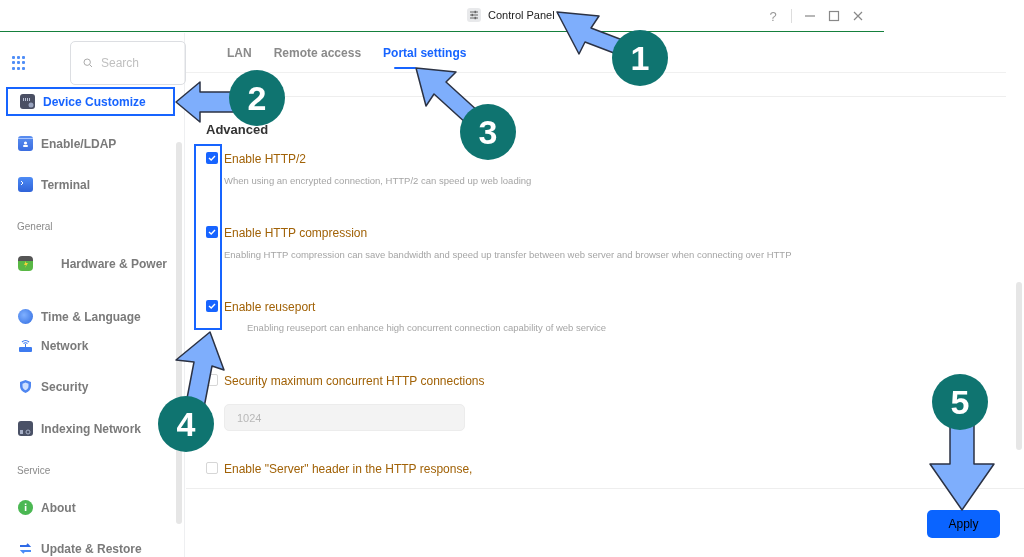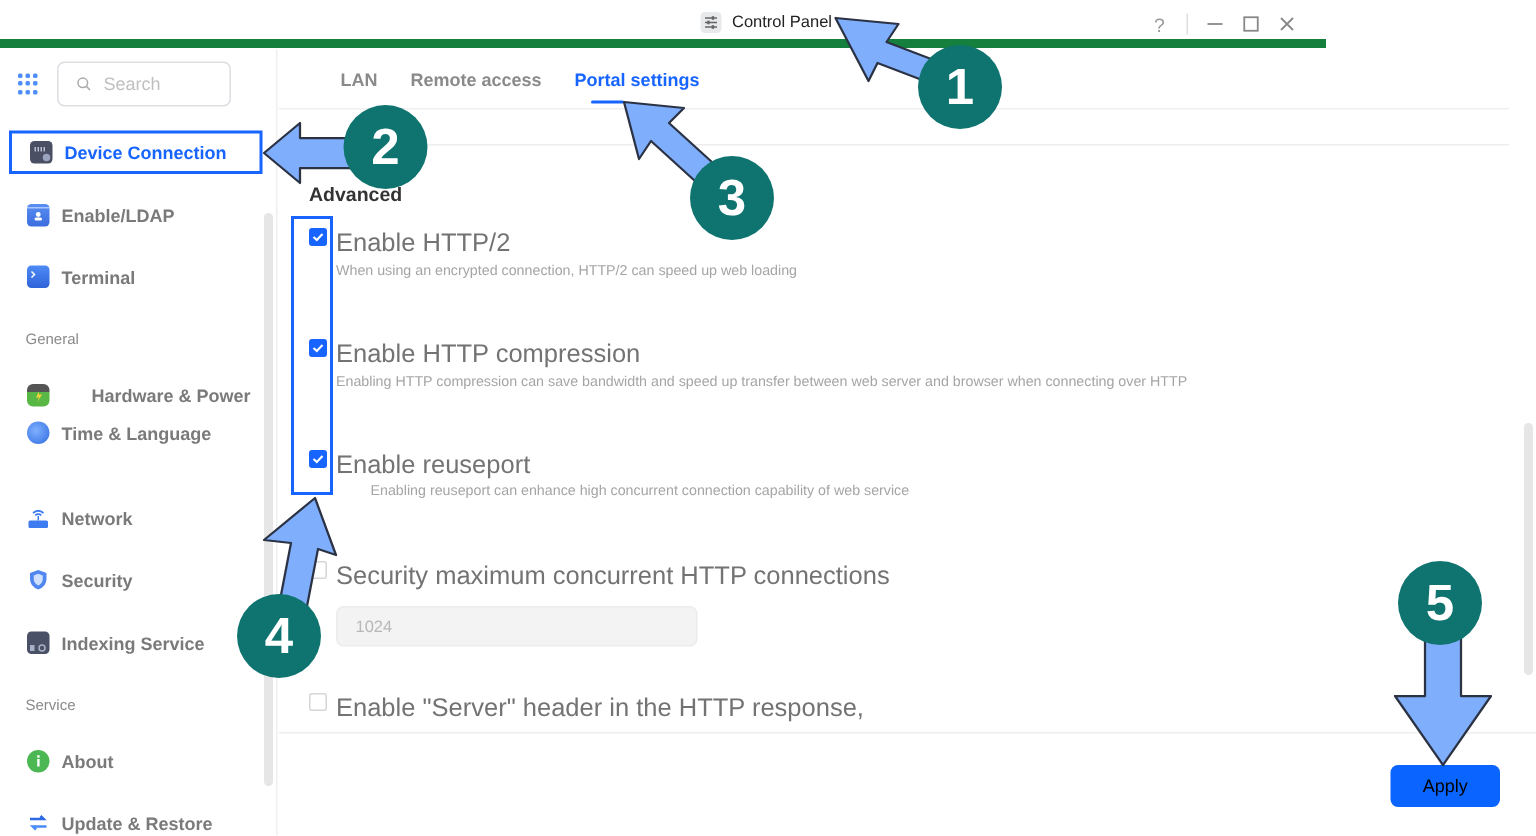--- a/index.html
+++ b/index.html
@@ -1,33 +1,33 @@
 <!DOCTYPE html>
 <html><head>
 <meta charset="utf-8">
 <style>
   * { box-sizing: border-box; margin: 0; padding: 0; }
   html, body { width: 1024px; height: 557px; overflow: hidden; background: #fff; }
   body { font-family: "Liberation Sans", sans-serif; color: #333; position: relative; }
 
   
-  .titlebar { position: absolute; left: 0; top: 0; width: 884px; height: 32px; background: #fff; border-bottom: 6px solid #15803d; }
+  .titlebar { position: absolute; left: 0; top: 0; width: 884px; height: 32px; background: #fff; border-bottom: 1px solid #15803d; }
   .title-wrap { position: absolute; left: 467px; top: 8px; display: flex; align-items: center; gap: 7px; }
   .app-icon { width: 14px; height: 14px; background: #e8e9eb; border-radius: 3px; display: flex; align-items: center; justify-content: center; }
   .app-title { font-size: 11px; color: #222; }
   .win-ctrls { position: absolute; right: 14px; top: 6px; display: flex; align-items: center; gap: 0; }
   .win-ctrl { width: 24px; height: 20px; display: flex; align-items: center; justify-content: center; color: #999; font-size: 13px; cursor: pointer; }
   .win-sep { width: 1px; height: 14px; background: #ddd; margin: 0 6px; }
 
   
   .sidebar { position: absolute; left: 0; top: 33px; width: 185px; height: 524px; background: #fff; border-right: 1px solid #eeeff1; }
   .sb-top { position: absolute; left: 12px; top: 8px; display: flex; align-items: center; gap: 12px; }
   .grid-icon { width: 14px; height: 14px; display: grid; grid-template-columns: repeat(3, 3px); gap: 2px; }
   .grid-icon span { width: 3px; height: 3px; background: #4f8ef7; border-radius: 1px; }
-  .search { width: 116px; height: 30px; border: 1px solid #dcdee2; border-radius: 5px; display: flex; align-items: center; padding-left: 12px; gap: 8px; }
+  .search { width: 116px; height: 44px; border: 1px solid #dcdee2; border-radius: 5px; display: flex; align-items: center; padding-left: 12px; gap: 8px; margin-left: 32px; }
   .search input { border: none; outline: none; font-size: 12px; color: #bbb; width: 70px; font-family: "Liberation Sans", sans-serif; background: transparent; }
   .search input::placeholder { color: #c0c0c0; }
 
   .sb-item { position: absolute; left: 6px; width: 169px; height: 29px; display: flex; align-items: center; padding-left: 12px; gap: 8px; cursor: pointer; }
   .sb-item .label { font-size: 12px; font-weight: bold; color: #7a7a7a; }
   .sb-item.active .label { color: #1764ff; }
   .sb-item.active { border: 2px solid #1764ff; }
   .sb-icon { width: 15px; height: 15px; border-radius: 3px; position: relative; }
   .sb-section { position: absolute; left: 17px; font-size: 10px; color: #8a8a8a; }
 
@@ -39,21 +39,21 @@
   .tab.active { color: #1764ff; }
   .tab-underline { position: absolute; left: 394px; top: 67px; width: 22px; height: 2px; background: #1764ff; border-radius: 1px; }
   .tab-divider { position: absolute; left: 186px; top: 72px; width: 820px; height: 1px; background: #f0f0f0; }
   .top-divider { position: absolute; left: 206px; top: 96px; width: 800px; height: 1px; background: #eeeeee; }
 
   .section-title { position: absolute; left: 206px; top: 122px; font-size: 13px; font-weight: bold; color: #333; }
 
   .cb { position: absolute; width: 12px; height: 12px; border-radius: 2px; cursor: pointer; }
   .cb.checked { background: #1764ff; display: flex; align-items: center; justify-content: center; }
   .cb.unchecked { border: 1px solid #d6d6d6; background: #fff; }
-  .opt-label { position: absolute; left: 224px; font-size: 17px; color: #737373; }
+  .opt-label { position: absolute; left: 224px; font-size: 12px; color: #a16207; }
   .opt-desc { position: absolute; left: 224px; font-size: 9.5px; color: #a5a5a5; }
 
   .num-input { position: absolute; left: 224px; top: 404px; width: 241px; height: 27px; background: #f3f3f3; border: 1px solid #ececec; border-radius: 5px; padding-left: 12px; font-size: 11px; color: #b8b8b8; font-family: "Liberation Sans", sans-serif; outline: none; }
 
   .footer-divider { position: absolute; left: 186px; top: 488px; width: 838px; height: 1px; background: #eeeeee; }
   .apply-btn { position: absolute; left: 927px; top: 510px; width: 73px; height: 28px; background: #0a64ff; color: #000000; border: none; border-radius: 5px; font-size: 12px; font-family: "Liberation Sans", sans-serif; cursor: pointer; }
 
   .main-scroll { position: absolute; left: 1016px; top: 282px; width: 6px; height: 168px; background: #e6e6e6; border-radius: 3px; }
 
   
@@ -133,21 +133,21 @@
     <svg width="15" height="15" viewBox="0 0 15 15">
         <g fill="#b9c0d4">
           <rect x="3" y="4" width="1" height="3"></rect>
           <rect x="5" y="4" width="1" height="3"></rect>
           <rect x="7" y="4" width="1" height="3"></rect>
           <rect x="9" y="4" width="1" height="3"></rect>
         </g>
         <circle cx="11" cy="11" r="2.5" fill="#9aa4bf"></circle>
       </svg>
   </div>
-  <span class="label">Device Connection</span>
+  <span class="label">Device Customize</span>
 </div>
 <div class="sb-item" style="top:129px;">
   <div class="sb-icon" style="background:linear-gradient(#5a8ef0,#3b6de0);">
     <svg width="15" height="15" viewBox="0 0 15 15">
         <rect x="0" y="2" width="15" height="1" fill="#a9c6ff"></rect>
         <circle cx="7.5" cy="7" r="1.6" fill="#fff"></circle>
         <rect x="5" y="9" width="5" height="2" rx="1" fill="#fff"></rect>
       </svg>
   </div>
   <span class="label">Enable/LDAP</span>
@@ -164,21 +164,21 @@
 <div class="sb-section" style="top:221px;">General</div>
 
 <div class="sb-item" style="top:249px;gap:28px;">
   <div class="sb-icon" style="background:linear-gradient(#555 0 35%, #59b845 35%); border-radius:4px;">
     <svg width="15" height="15" viewBox="0 0 15 15">
         <path d="M8 5 L6 9 L8 9 L7 12 L10 7 L8 7 Z" fill="#f4d23a"></path>
       </svg>
   </div>
   <span class="label">Hardware &amp; Power</span>
 </div>
-<div class="sb-item" style="top:274px;">
+<div class="sb-item" style="top:302px;">
   <div class="sb-icon" style="background:radial-gradient(circle at 40% 40%, #7fb0ff, #2f6be0); border-radius:50%;"></div>
   <span class="label">Time &amp; Language</span>
 </div>
 <div class="sb-item" style="top:331px;">
   <div class="sb-icon">
     <svg width="15" height="15" viewBox="0 0 15 15">
         <path d="M4 4 Q7.5 1 11 4" stroke="#3d7bf0" stroke-width="1.2" fill="none"></path>
         <path d="M5.5 5.5 Q7.5 4 9.5 5.5" stroke="#3d7bf0" stroke-width="1.2" fill="none"></path>
         <rect x="7" y="6" width="1" height="3" fill="#3d7bf0"></rect>
         <rect x="1" y="9" width="13" height="5" rx="1" fill="#3d7bf0"></rect>
@@ -195,21 +195,21 @@
   </div>
   <span class="label">Security</span>
 </div>
 <div class="sb-item" style="top:414px;">
   <div class="sb-icon" style="background:#4a5166;">
     <svg width="15" height="15" viewBox="0 0 15 15">
         <rect x="2" y="9" width="3" height="4" fill="#a8b1c8"></rect>
         <circle cx="10" cy="11" r="2" fill="none" stroke="#a8b1c8" stroke-width="1"></circle>
       </svg>
   </div>
-  <span class="label">Indexing Service</span>
+  <span class="label">Indexing Network</span>
 </div>
 
 <div class="sb-section" style="top:465px;text-align:right;">Service</div>
 
 <div class="sb-item" style="top:493px;">
   <div class="sb-icon" style="background:#4bb853; border-radius:50%;">
     <svg width="15" height="15" viewBox="0 0 15 15">
         <rect x="6.8" y="6" width="1.6" height="5" fill="#fff"></rect>
         <rect x="6.8" y="3.5" width="1.6" height="1.6" fill="#fff"></rect>
       </svg>

